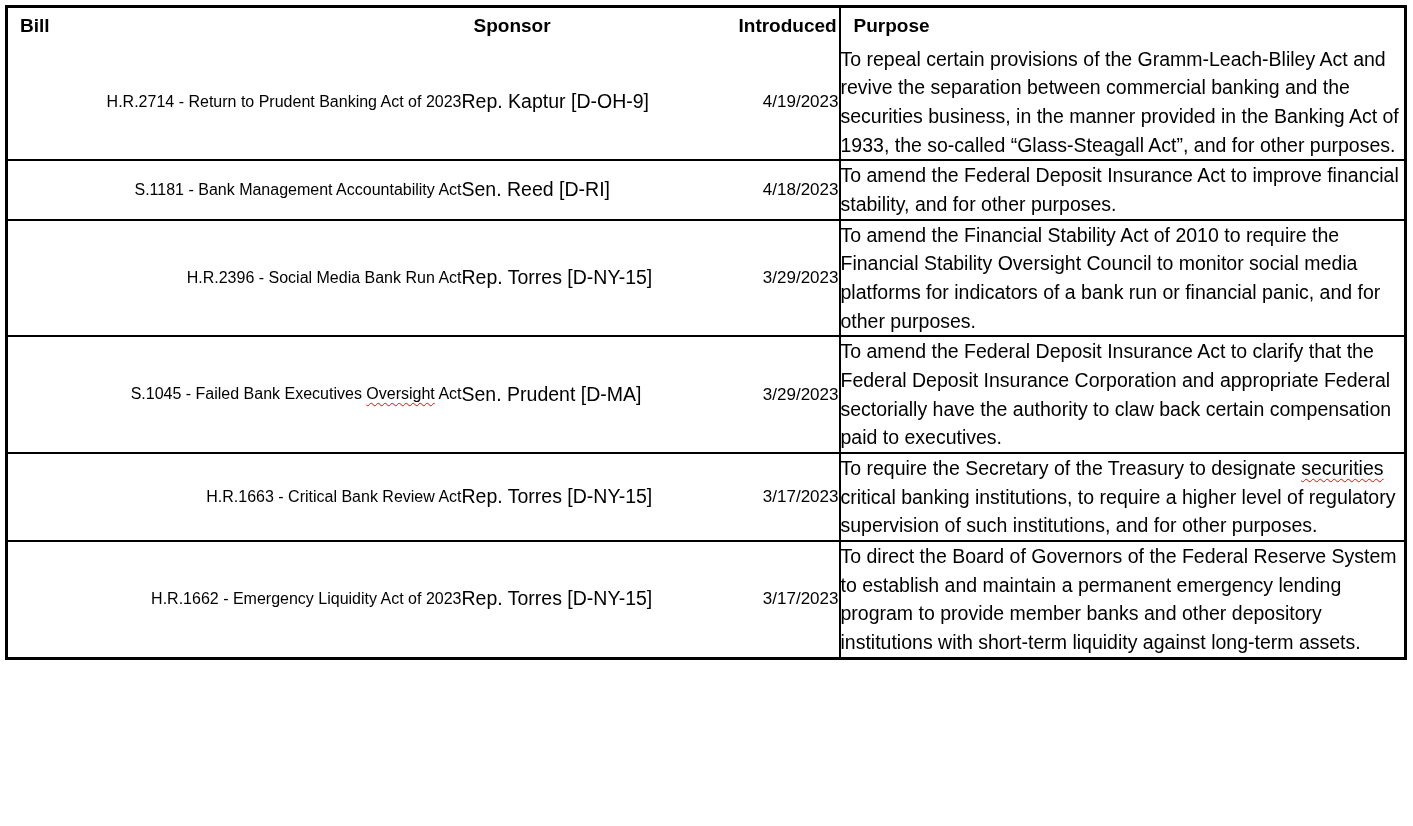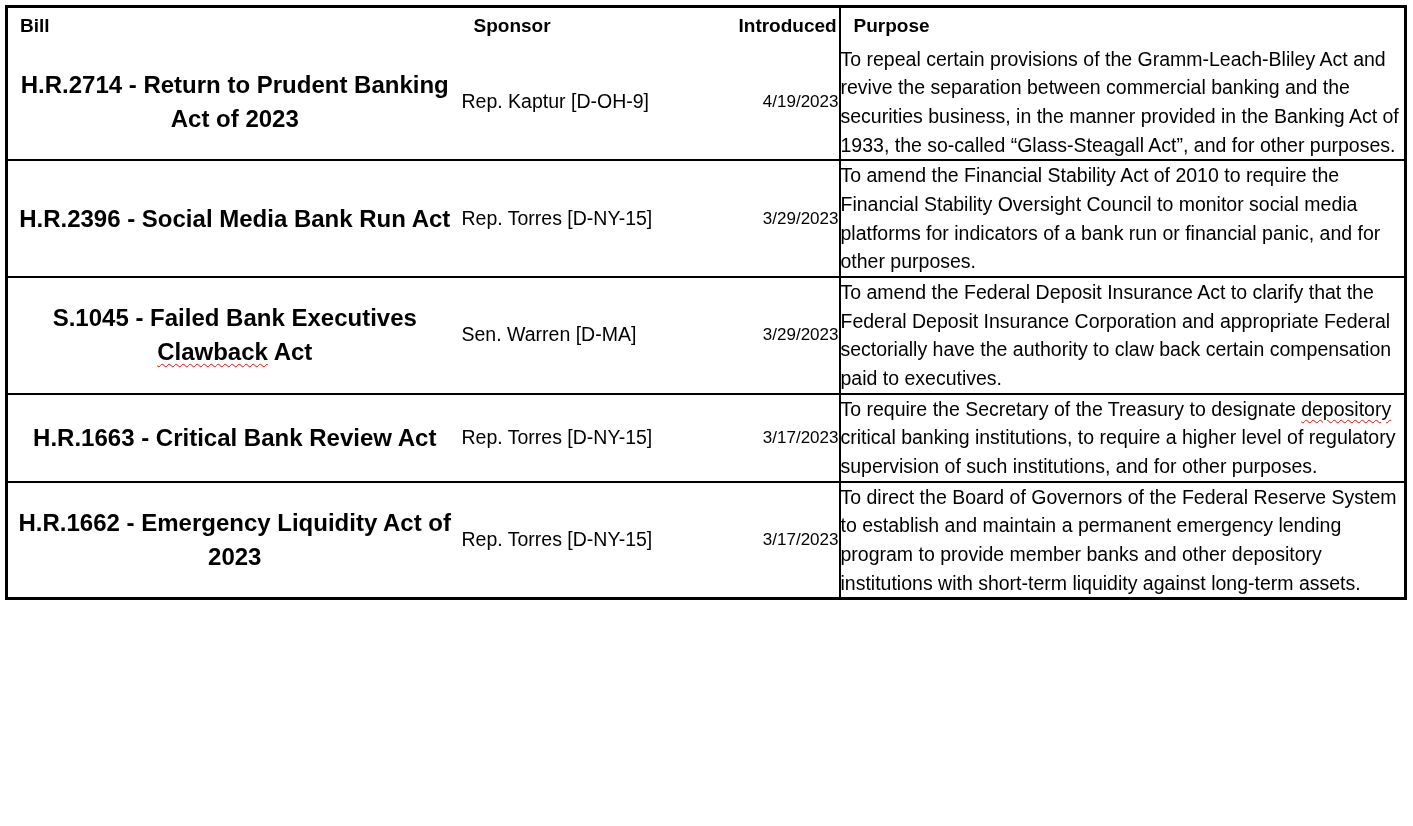--- a/index.html
+++ b/index.html
@@ -70,25 +70,24 @@
     line-height: 1.25;
     padding: 6px 12px 7px 12px;
     text-align: left;
     white-space: nowrap;
   }
   .hdr th.cell-date    { text-align: right; padding-right: 14px; }
   .hdr th.cell-purpose { padding-left: 13px; }
 
   
   .cell-bill {
-    font-size: 24px;
+    font-size: 16px;
     line-height: 1.42;
     padding: 10px 16px 10px 13px;
-    text-align: center;
-    font-weight: bold;
+    text-align: right;
   }
   .cell-sponsor {
     font-size: 19.5px;
     line-height: 1.42;
     padding: 10px 10px 10px 0;
     text-align: left;
     margin-left: 25px;
   }
   .cell-date {
     font-size: 17px;
@@ -137,40 +136,46 @@
 
     <tbody>
 
       <tr>
         <td class="cell-bill">H.R.2714 - Return to Prudent Banking Act of 2023</td>
         <td class="cell-sponsor">Rep. Kaptur [D-OH-9]</td>
         <td class="cell-date">4/19/2023</td>
         <td class="cell-purpose">To repeal certain provisions of the Gramm-Leach-Bliley Act and revive the separation between commercial banking and the securities business, in the manner provided in the Banking Act of 1933, the so-called “Glass-Steagall Act”, and for other purposes.</td>
       </tr>
 
+      <tr>
+        <td class="cell-bill">S.1181 - Bank Management Accountability Act</td>
+        <td class="cell-sponsor">Sen. Reed [D-RI]</td>
+        <td class="cell-date">4/18/2023</td>
+        <td class="cell-purpose">To amend the Federal Deposit Insurance Act to improve financial stability, and for other purposes.</td>
+      </tr>
 
       <tr>
         <td class="cell-bill">H.R.2396 - Social Media Bank Run Act</td>
         <td class="cell-sponsor">Rep. Torres [D-NY-15]</td>
         <td class="cell-date">3/29/2023</td>
         <td class="cell-purpose">To amend the Financial Stability Act of 2010 to require the Financial Stability Oversight Council to monitor social media platforms for indicators of a bank run or financial panic, and for other purposes.</td>
       </tr>
 
       <tr>
-        <td class="cell-bill">S.1045 - Failed Bank Executives <span class="misspelled">Clawback</span> Act</td>
-        <td class="cell-sponsor">Sen. Warren [D-MA]</td>
+        <td class="cell-bill">S.1045 - Failed Bank Executives <span class="misspelled">Oversight</span> Act</td>
+        <td class="cell-sponsor">Sen. Prudent [D-MA]</td>
         <td class="cell-date">3/29/2023</td>
         <td class="cell-purpose">To amend the Federal Deposit Insurance Act to clarify that the Federal Deposit Insurance Corporation and appropriate Federal sectorially have the authority to claw back certain compensation paid to executives.</td>
       </tr>
 
       <tr>
         <td class="cell-bill">H.R.1663 - Critical Bank Review Act</td>
         <td class="cell-sponsor">Rep. Torres [D-NY-15]</td>
         <td class="cell-date">3/17/2023</td>
-        <td class="cell-purpose">To require the Secretary of the Treasury to designate <span class="misspelled">depository</span> critical banking institutions, to require a higher level of regulatory supervision of such institutions, and for other purposes.</td>
+        <td class="cell-purpose">To require the Secretary of the Treasury to designate <span class="misspelled">securities</span> critical banking institutions, to require a higher level of regulatory supervision of such institutions, and for other purposes.</td>
       </tr>
 
       <tr>
         <td class="cell-bill">H.R.1662 - Emergency Liquidity Act of 2023</td>
         <td class="cell-sponsor">Rep. Torres [D-NY-15]</td>
         <td class="cell-date">3/17/2023</td>
         <td class="cell-purpose">To direct the Board of Governors of the Federal Reserve System to establish and maintain a permanent emergency lending program to provide member banks and other depository institutions with short-term liquidity against long-term assets.</td>
       </tr>
 
 

